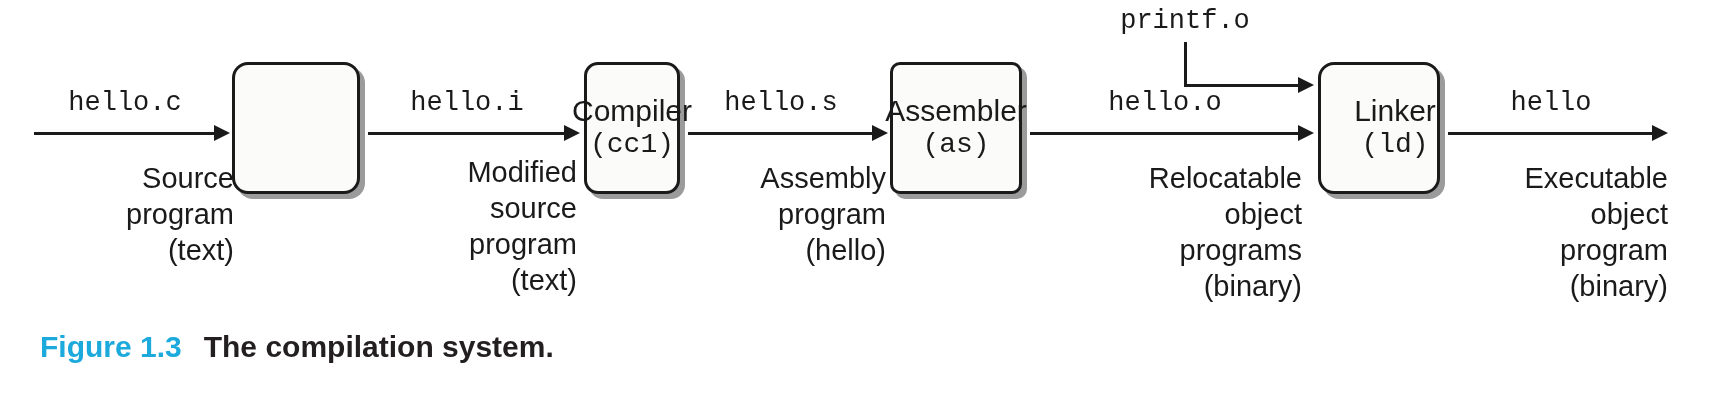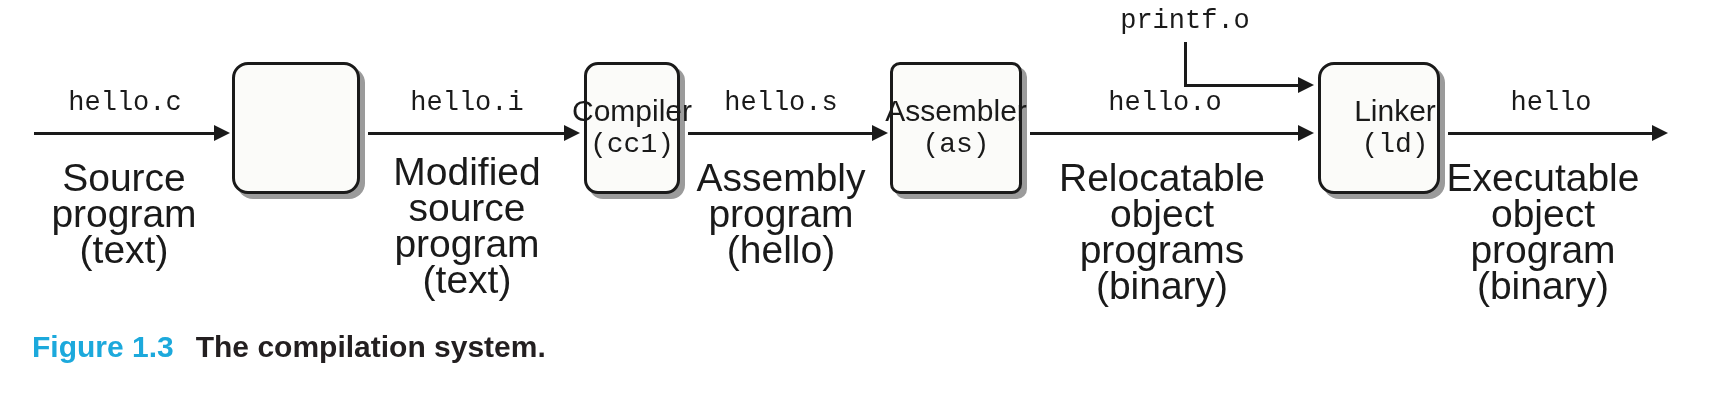--- a/index.html
+++ b/index.html
@@ -82,32 +82,32 @@
     font-size: 27px;
     line-height: 30px;
     color: #1a1a1a;
     text-align: center;
     white-space: nowrap;
     z-index: 2;
   }
   .desc-label {
     position: absolute;
     font-family: "Liberation Sans", sans-serif;
-    font-size: 39px;
+    font-size: 29px;
     line-height: 36px;
     color: #1a1a1a;
-    text-align: center;
+    text-align: right;
     white-space: pre-line;
     z-index: 2;
   }
 
   
   #caption {
     position: absolute;
-    left: 32px;
+    left: 40px;
     top: 330px;
     font-family: "Liberation Sans", sans-serif;
     font-size: 30px;
     font-weight: bold;
     white-space: nowrap;
   }
   #caption-figno { color: #1ca9dc; }
   #caption-text  { color: #231f20; margin-left: 22px; }
 </style>
 </head>

